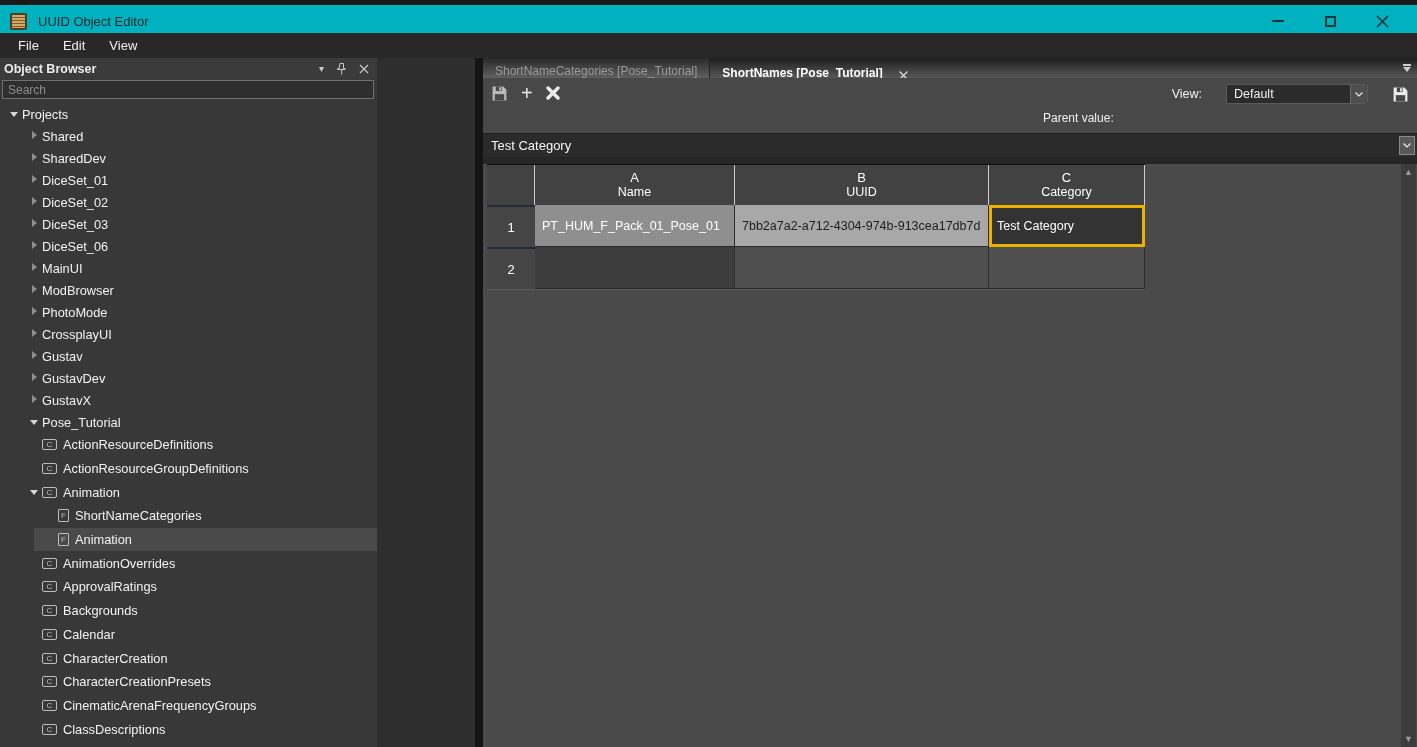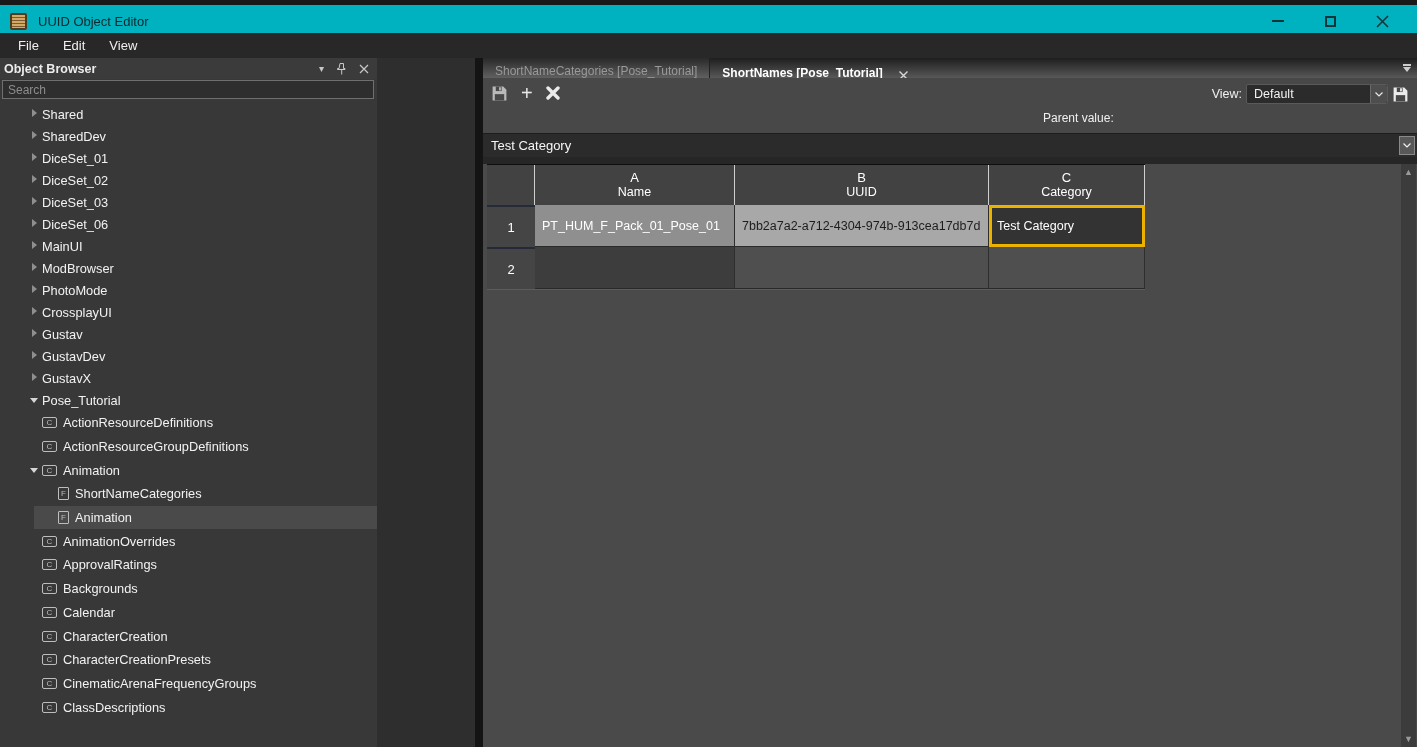--- a/index.html
+++ b/index.html
@@ -63,21 +63,21 @@
   .tab { display:flex; align-items:flex-end; padding:0 12px; font-size:12px; }
   .tab.inactive { color:#999; background:rgba(255,255,255,0.05); border-right:1px solid #222; }
   .tab.active { color:#fff; background:#3c3c3c; font-weight:700;margin-top:22px; }
   .tab-close { margin-left:16px; display:flex; align-items:center; }
   .tab-menu { margin-left:auto; margin-right:6px; align-self:center; display:flex; flex-direction:column; align-items:center; gap:1px; }
   .tab-menu .bar { width:8px; height:2px; background:#cfcfcf; }
   .toolbar { position:absolute; top:20px; left:0; right:0; height:55px; background:#484848; }
   .tb-left { position:absolute; left:8px; top:6px; display:flex; align-items:center; gap:13px; }
   .tb-btn { display:flex; align-items:center; justify-content:center; height:18px; }
   .plus-glyph { font-size:20px; color:#e8e8e8; line-height:16px; font-weight:400; }
-  .view-group { position:absolute; right:8px; top:6px; display:flex; align-items:center; gap:4px; }
+  .view-group { position:absolute; right:8px; top:6px; display:flex; align-items:center; gap:24px; }
   .view-label { font-size:12.5px; color:#f0f0f0; }
   .view-select { width:142px; height:20px; background:#2b2b2b; border:1px solid #5a5a5a; border-radius:2px;
     display:flex; align-items:center; }
   .view-value { flex:1; padding-left:7px; font-size:12.5px; color:#f2f2f2; }
   .dd-btn { width:17px; height:100%; background:#4e4e4e; border-left:1px solid #6a6a6a;
     display:flex; align-items:center; justify-content:center; border-radius:0 2px 2px 0; }
   .parent-label { position:absolute; left:560px; top:33px; font-size:12px; color:#f0f0f0; }
   .combo { position:absolute; top:75px; left:0; right:0; height:24px; background:#2b2b2b;
     border-top:1px solid #1d1d1d; display:flex; align-items:center; }
   .combo-value { padding-left:8px; font-size:13px; color:#f5f5f5; }
@@ -150,20 +150,24 @@
         </span>
         <span class="ob-ico">
           <svg width="10" height="10" viewBox="0 0 10 10">
               <path d="M1 1 L9 9 M9 1 L1 9" stroke="#c8c8c8" stroke-width="1.2"></path>
             </svg>
         </span>
       </span>
     </div>
     <input class="searchbox" placeholder="Search" style="">
     <div class="tree" id="tree">
+        <div class="tree-row h22" style="padding-left: 6px;">
+          <span class="exp open"><span class="tri-d"></span></span>
+          <span class="tree-label">Projects</span>
+        </div>
         <div class="tree-row h22" style="padding-left: 26px;">
           <span class="exp closed"><span class="tri-r"></span></span>
           <span class="tree-label">Shared</span>
         </div>
         <div class="tree-row h22" style="padding-left: 26px;">
           <span class="exp closed"><span class="tri-r"></span></span>
           <span class="tree-label">SharedDev</span>
         </div>
         <div class="tree-row h22" style="padding-left: 26px;">
           <span class="exp closed"><span class="tri-r"></span></span>

